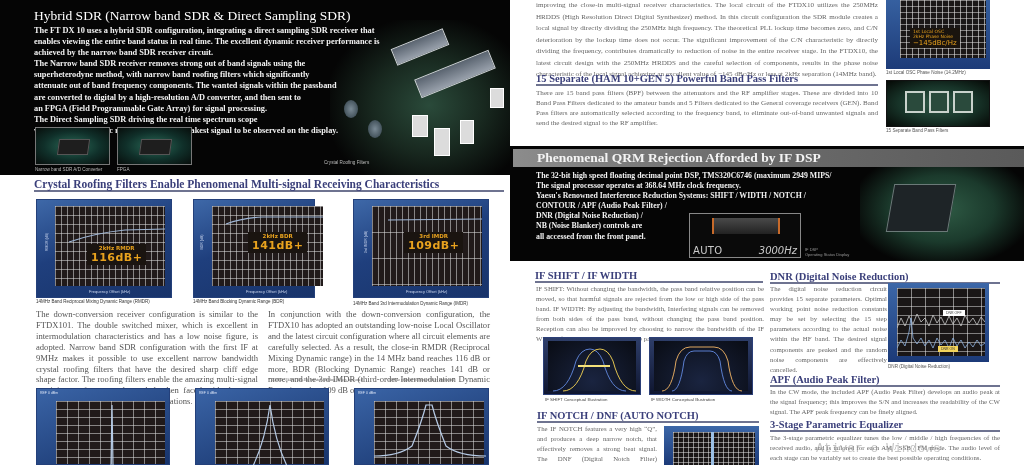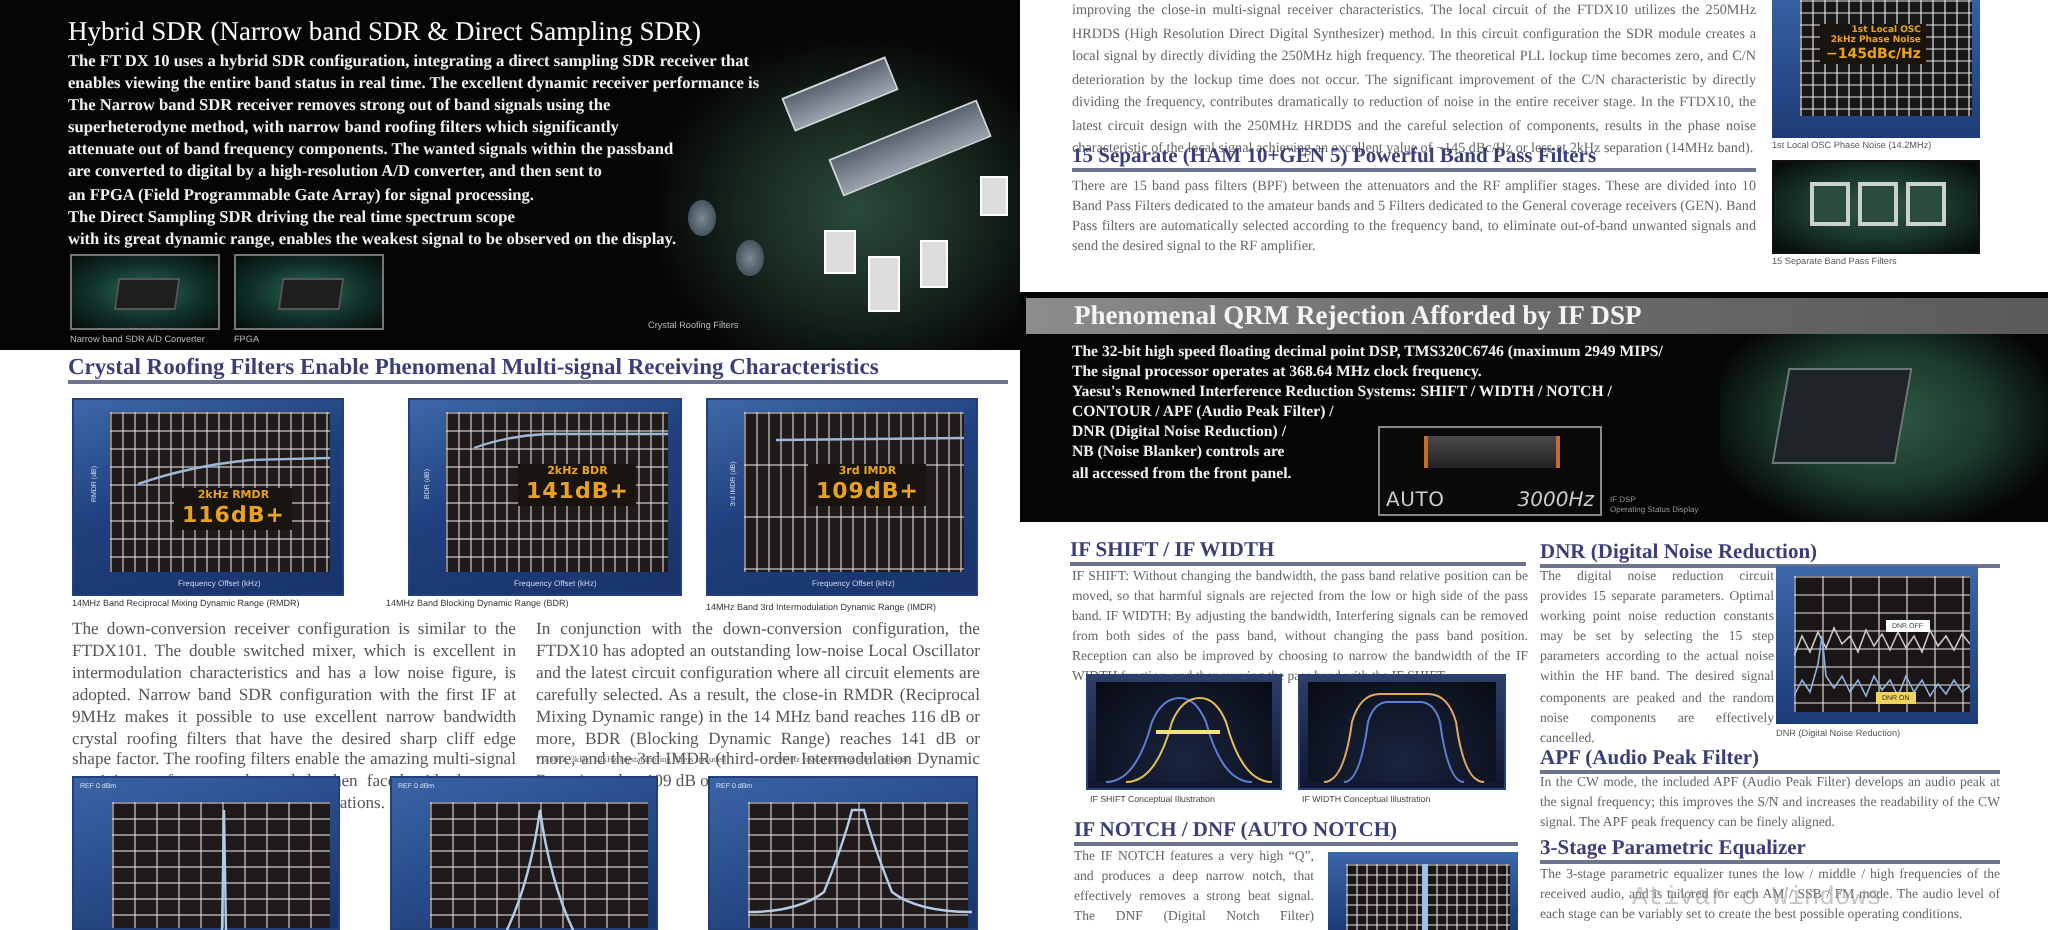--- a/index.html
+++ b/index.html
@@ -30,21 +30,21 @@
 .chart .xl{position:absolute;font-family:"Liberation Sans",sans-serif;font-size:4px;color:#cbd6ee;white-space:nowrap}
 .chart .yl{position:absolute;font-family:"Liberation Sans",sans-serif;font-size:3.5px;color:#cbd6ee}
 .chart-cap{position:absolute;font-family:"Liberation Sans",sans-serif;font-size:4.5px;color:#333;white-space:nowrap}
 .para{position:absolute;font-size:8.6px;line-height:10.9px;color:#555;text-align:justify}
 .note{position:absolute;font-size:4.4px;color:#666;white-space:nowrap}
 
 #ph-body{left:536px;top:0;width:342px;font-size:7.1px;line-height:11.5px;color:#666;text-align:justify}
 #ph-chart{left:886px;top:0;width:104px;height:69px;background:linear-gradient(#3660a0,#1d3b78)}
 #ph-chart .plot{position:absolute;left:14px;top:0;width:86px;height:58px;background:#1a1717;
  background-image:linear-gradient(90deg,rgba(230,230,230,.6) 1px,transparent 1px),linear-gradient(rgba(230,230,230,.5) 1px,transparent 1px);background-size:6px 100%,100% 6px}
-#ph-label{left:24px;top:12px;background:#1a140e;color:#e8a21e;font-family:"DejaVu Sans",sans-serif;font-weight:bold;text-align:right;padding:1px 3px;position:absolute}
+#ph-label{left:24px;top:28px;background:#1a140e;color:#e8a21e;font-family:"DejaVu Sans",sans-serif;font-weight:normal;text-align:left;padding:1px 3px;position:absolute}
 #ph-label .small{display:block;font-size:4.5px}
 #ph-label .big{display:block;font-size:7px}
 #ph-cap{left:886px;top:70px}
 #bpf-title{left:536px;top:73px;font-size:10.5px;width:342px}
 #bpf-body{left:536px;top:88px;width:342px;font-size:7.1px;line-height:10px;color:#666;text-align:justify}
 #bpf-photo{left:886px;top:80px;width:104px;height:47px;background:radial-gradient(ellipse at center,#2f5a48 0%,#173328 55%,#050805 100%);border:1px solid #111}
 .bpf-cell{position:absolute;top:10px;width:20px;height:22px;border:2px solid #c9d2cc;background:#2a4a3c}
 #bpf-cap{left:886px;top:128px}
 #right-dark{left:510px;top:146px;width:514px;height:115px;background:#050505}
 #qrm-band{left:513px;top:149px;width:511px;height:18px;background:linear-gradient(90deg,#8c8c8c,#6e6e6e 40%,#5a5a5a)}
@@ -101,20 +101,21 @@
   <div class="whiteblk" style="left:82px;top:95px;width:16px;height:22px"></div>
   <div class="whiteblk" style="left:104px;top:108px;width:16px;height:28px"></div>
   <div class="whiteblk" style="left:130px;top:100px;width:14px;height:24px"></div>
   <div class="whiteblk" style="left:160px;top:68px;width:14px;height:20px"></div>
 </div>
 
 <div id="hybrid-title" class="abs">Hybrid SDR (Narrow band SDR &amp; Direct Sampling SDR)</div>
 <div id="hybrid-body" class="abs">
   <span class="hyb-line">The FT DX 10 uses a hybrid SDR configuration, integrating a direct sampling SDR receiver that</span>
   <span class="hyb-line">enables viewing the entire band status in real time. The excellent dynamic receiver performance is</span>
+  <span class="hyb-line">achieved by the narrow band SDR receiver circuit.</span>
   <span class="hyb-line">The Narrow band SDR receiver removes strong out of band signals using the</span>
   <span class="hyb-line">superheterodyne method, with narrow band roofing filters which significantly</span>
   <span class="hyb-line">attenuate out of band frequency components. The wanted signals within the passband</span>
   <span class="hyb-line">are converted to digital by a high-resolution A/D converter, and then sent to</span>
   <span class="hyb-line">an FPGA (Field Programmable Gate Array) for signal processing.</span>
   <span class="hyb-line">The Direct Sampling SDR driving the real time spectrum scope</span>
   <span class="hyb-line">with its great dynamic range, enables the weakest signal to be observed on the display.</span>
 </div>
 
 <div class="abs chipbox" style="left:35px;top:127px;width:75px;height:38px"></div>
@@ -132,21 +133,21 @@
     </svg>
   <div class="lbl" style="left:50px;top:44px">
     <span class="small">2kHz RMDR</span>
     <span class="big">116dB+</span>
   </div>
   <div class="xl" style="left:52px;top:89px">Frequency Offset (kHz)</div>
   <div class="yl" style="left:1px;top:40px;transform:rotate(-90deg)">RMDR (dB)</div>
 </div>
 <div class="chart-cap" style="left:36px;top:299px">14MHz Band Reciprocal Mixing Dynamic Range (RMDR)</div>
 
-<div class="chart" style="left:204px;top:199px;width:137px;height:99px">
+<div class="chart" style="left:193px;top:199px;width:122px;height:99px">
   <div class="plot" style="left:18px;top:6px;width:111px;height:80px;background-size:6px 100%,100% 9px"></div>
   <svg class="abs" style="left:18px;top:6px" width="111" height="80">
       <path d="M14 18 Q30 12 50 11 L111 11" stroke="#9fb6d6" stroke-width="1.2" fill="none"></path>
     </svg>
   <div class="lbl" style="left:54px;top:32px">
     <span class="small">2kHz BDR</span>
     <span class="big">141dB+</span>
   </div>
   <div class="xl" style="left:52px;top:89px">Frequency Offset (kHz)</div>
   <div class="yl" style="left:1px;top:40px;transform:rotate(-90deg)">BDR (dB)</div>

